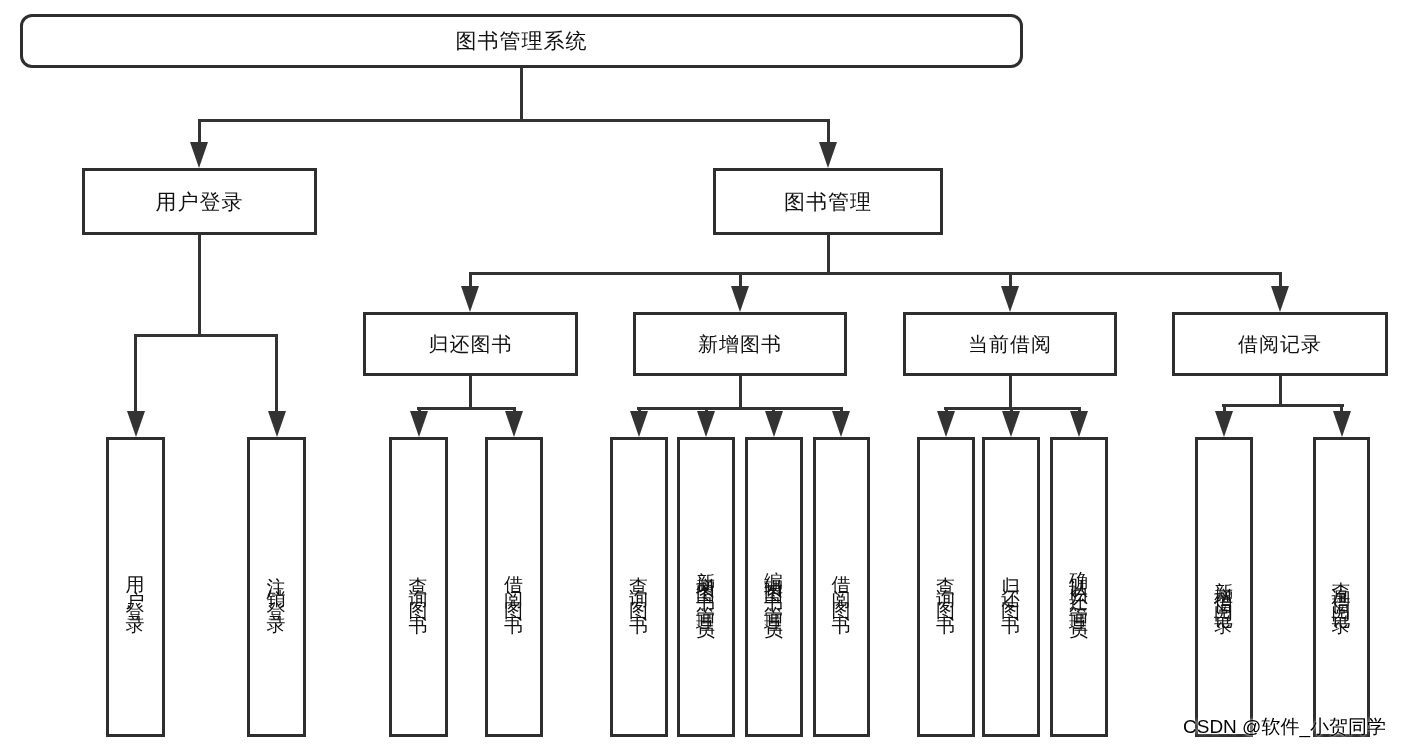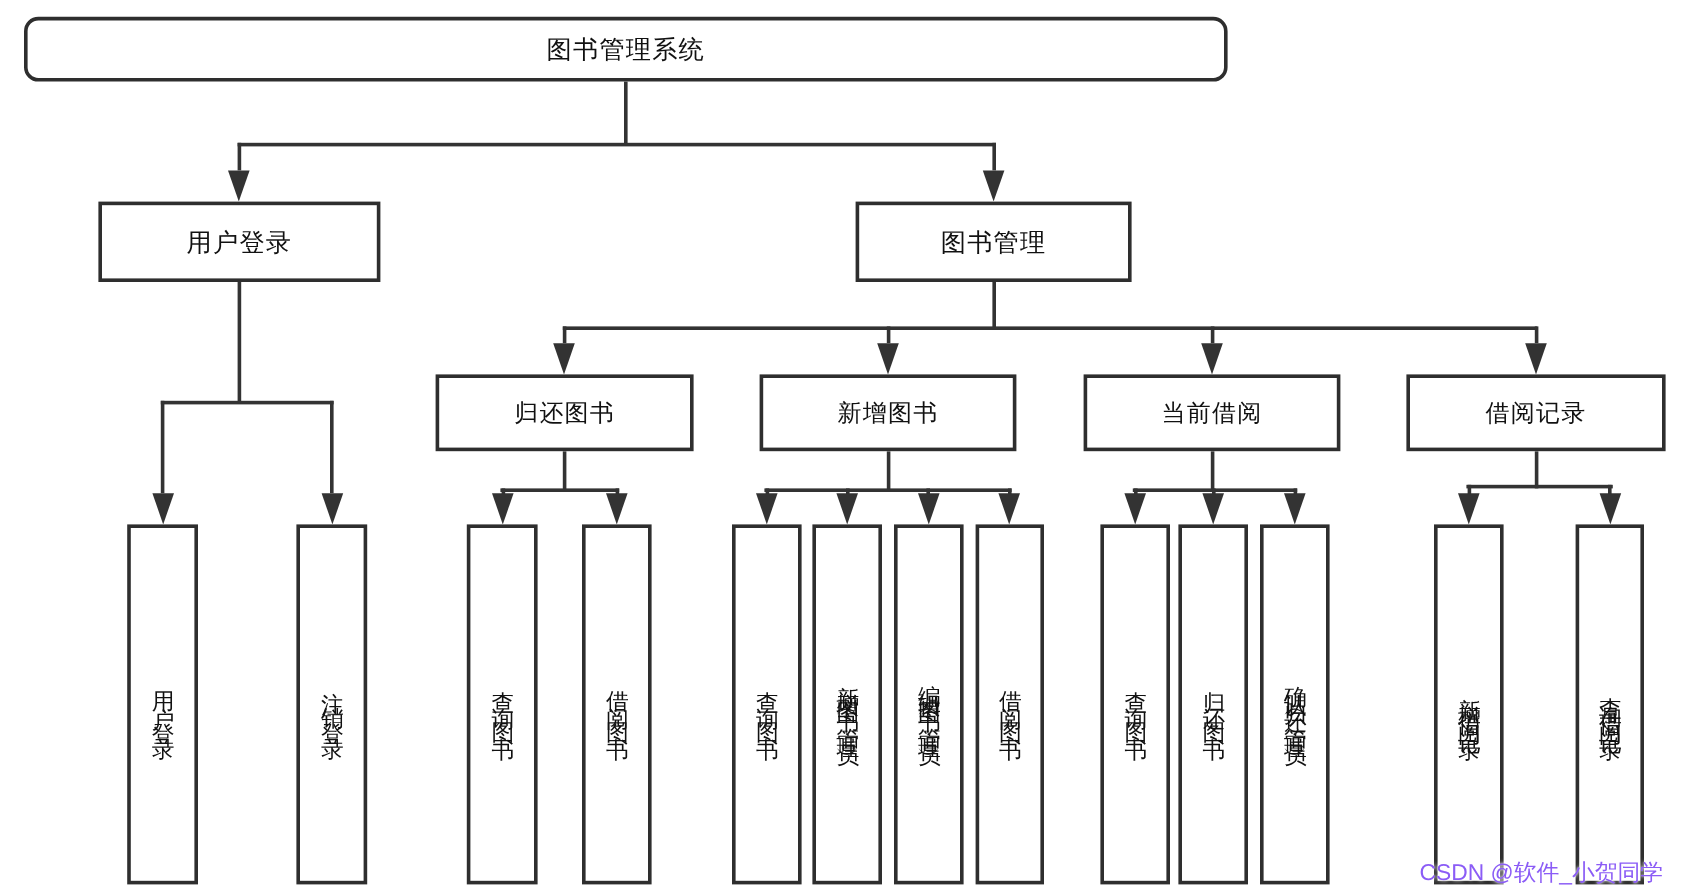--- a/index.html
+++ b/index.html
@@ -49,21 +49,21 @@
   .arrow{
     position:absolute;width:0;height:0;z-index:1;
     border-left:9px solid transparent;
     border-right:9px solid transparent;
     border-top:26px solid var(--line);
   }
   .watermark{
     position:absolute;
     left:1183px;top:714px;
     font-size:19px;
-    color:#8b5cf6;
+    color:#000000;
     z-index:3;
     white-space:nowrap;
     text-shadow:0 0 2px #ffffff, 0 0 4px #ffffff;
   }
 </style>
 </head>
 <body>
 
 <div class="canvas">
 

